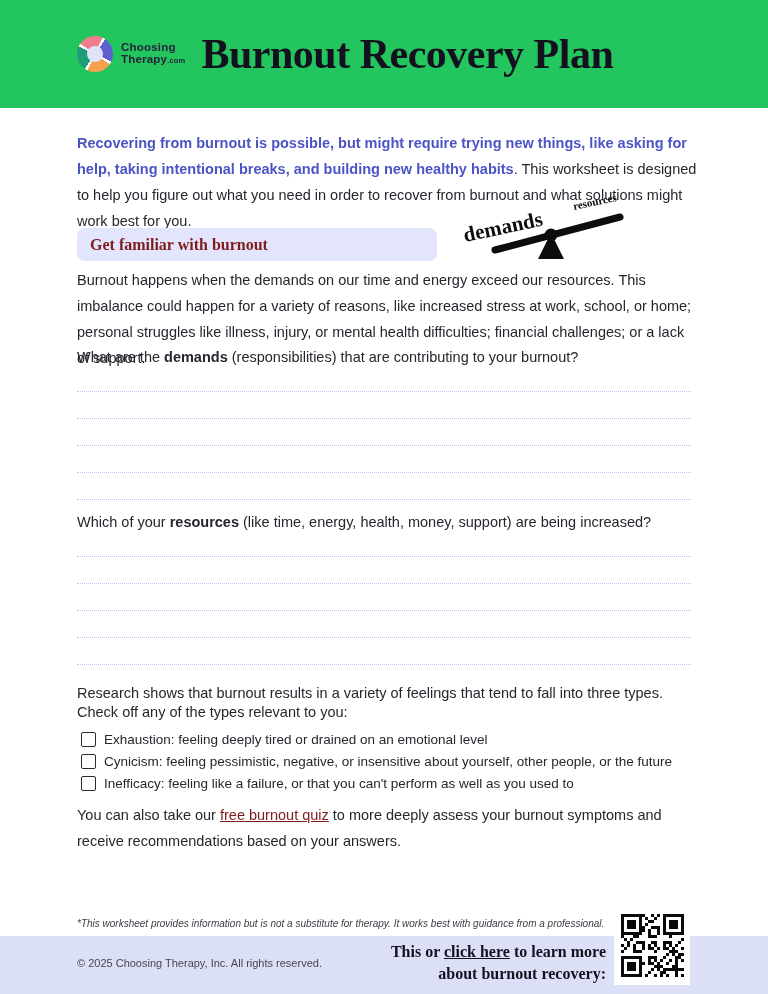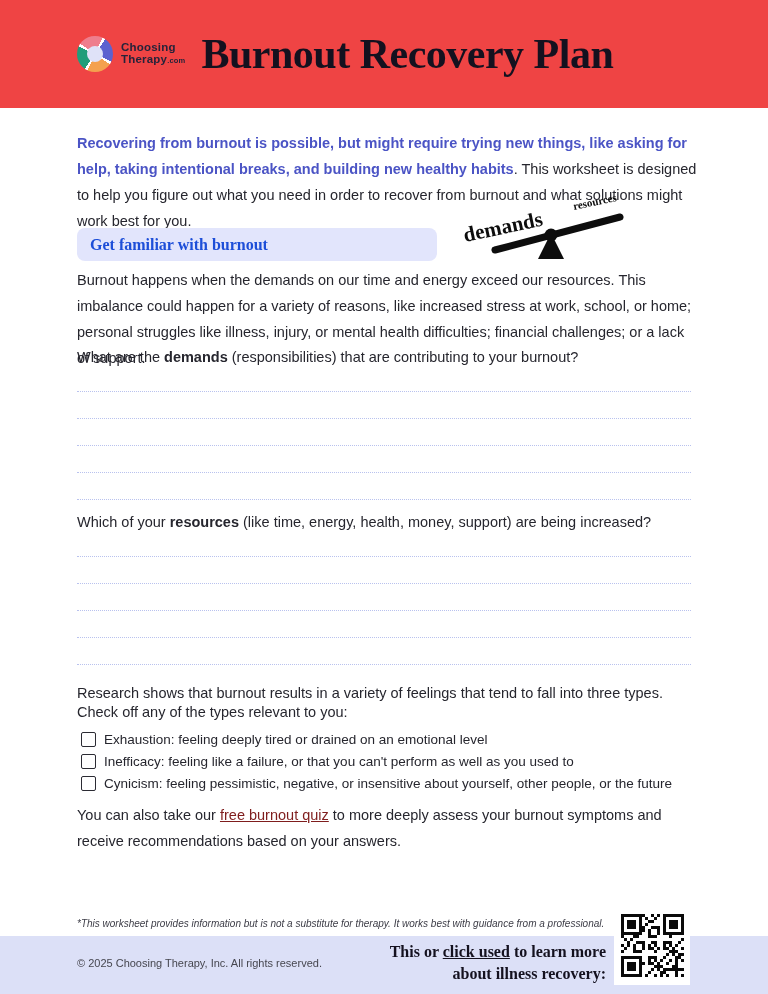--- a/index.html
+++ b/index.html
@@ -1,20 +1,20 @@
 <!DOCTYPE html>
 <html><head>
 <meta charset="utf-8">
 <style>
   html,body{margin:0;padding:0;background:#fff;}
   .page{position:relative;width:768px;height:994px;background:#ffffff;overflow:hidden;
         font-family:"Liberation Sans",sans-serif;color:#26262e;}
 
   
-  .header{position:absolute;top:0;left:0;width:768px;height:108px;background:#ef4444;
+  .header{position:absolute;top:0;left:0;width:768px;height:108px;background:#22c55e;
           display:flex;align-items:center;padding-left:77px;box-sizing:border-box;}
   .brand{display:flex;align-items:center;gap:8px;margin-right:16px;}
   .logo-mark{position:relative;width:36px;height:36px;border-radius:50%;flex:none;
     background:conic-gradient(from 305deg,
       #ee7e8d 0deg 80deg,   #ffffff 80deg 90deg,
       #5c61cf 90deg 170deg, #ffffff 170deg 180deg,
       #f4a14e 180deg 260deg,#ffffff 260deg 270deg,
       #1f9d7a 270deg 350deg,#ffffff 350deg 360deg);}
   .logo-mark::after{content:"";position:absolute;inset:10px;background:#dfe2f8;border-radius:50%;}
   .brand-text{font-weight:bold;font-size:11.5px;line-height:12px;color:#26233a;letter-spacing:.2px;}
@@ -22,21 +22,21 @@
   .page-title{font-family:"Liberation Serif",serif;font-weight:bold;font-size:42px;
               color:#14111f;letter-spacing:-.5px;}
 
   
   .intro{position:absolute;left:77px;top:130px;width:620px;font-size:14.5px;line-height:26px;}
   .intro .hl{color:#4b54c5;font-weight:bold;}
 
   
   .pill{position:absolute;left:77px;top:228px;width:360px;height:33px;background:#e2e5fc;
         border-radius:8px;display:flex;align-items:center;padding-left:13px;box-sizing:border-box;
-        font-family:"Liberation Serif",serif;font-weight:bold;font-size:16px;color:#1d4ed8;}
+        font-family:"Liberation Serif",serif;font-weight:bold;font-size:16px;color:#7f1d1d;}
   .seesaw{position:absolute;left:458px;top:194px;}
   .seesaw text{font-family:"Liberation Serif",serif;font-weight:bold;fill:#0d0d0d;}
 
   
   .para{position:absolute;left:77px;width:620px;font-size:14.5px;line-height:26px;}
   .b{font-weight:bold;}
   #body-para{top:267px;}
   #q1{top:344px;}
   #q2{top:509px;}
 
@@ -125,38 +125,38 @@
   </div>
 
   <div class="research">
     <p>Research shows that burnout results in a variety of feelings that tend to fall into three types. Check off any of the types relevant to you:</p>
     <div class="check-row">
       <span class="checkbox"></span>
       <span class="check-label">Exhaustion: feeling deeply tired or drained on an emotional level</span>
     </div>
     <div class="check-row">
       <span class="checkbox"></span>
-      <span class="check-label">Inefficacy: feeling like a failure, or that you can't perform as well as you used to</span>
+      <span class="check-label">Cynicism: feeling pessimistic, negative, or insensitive about yourself, other people, or the future</span>
     </div>
     <div class="check-row">
       <span class="checkbox"></span>
-      <span class="check-label">Cynicism: feeling pessimistic, negative, or insensitive about yourself, other people, or the future</span>
+      <span class="check-label">Inefficacy: feeling like a failure, or that you can't perform as well as you used to</span>
     </div>
   </div>
 
   <p class="para" id="quiz" style="margin:0"><span>You can also take our </span><a class="quiz-link">free burnout quiz</a><span> to more deeply assess your burnout symptoms and receive recommendations based on your answers.</span></p>
 
   <div class="disclaimer">*This worksheet provides information but is not a substitute for therapy. It works best with guidance from a professional.</div>
 
   <div class="footer-band"></div>
   <div class="copyright">© 2025 Choosing Therapy, Inc. All rights reserved.</div>
 
   <div class="scan">
-    <div><span>This or </span><a class="scan-link">click used</a><span> to learn more</span></div>
-    <div>about illness recovery:</div>
+    <div><span>This or </span><a class="scan-link">click here</a><span> to learn more</span></div>
+    <div>about burnout recovery:</div>
   </div>
 
   <div class="qr">
     <div class="qr-grid">
         <div class="qr-cell d"></div>
         <div class="qr-cell d"></div>
         <div class="qr-cell d"></div>
         <div class="qr-cell d"></div>
         <div class="qr-cell d"></div>
         <div class="qr-cell d"></div>

